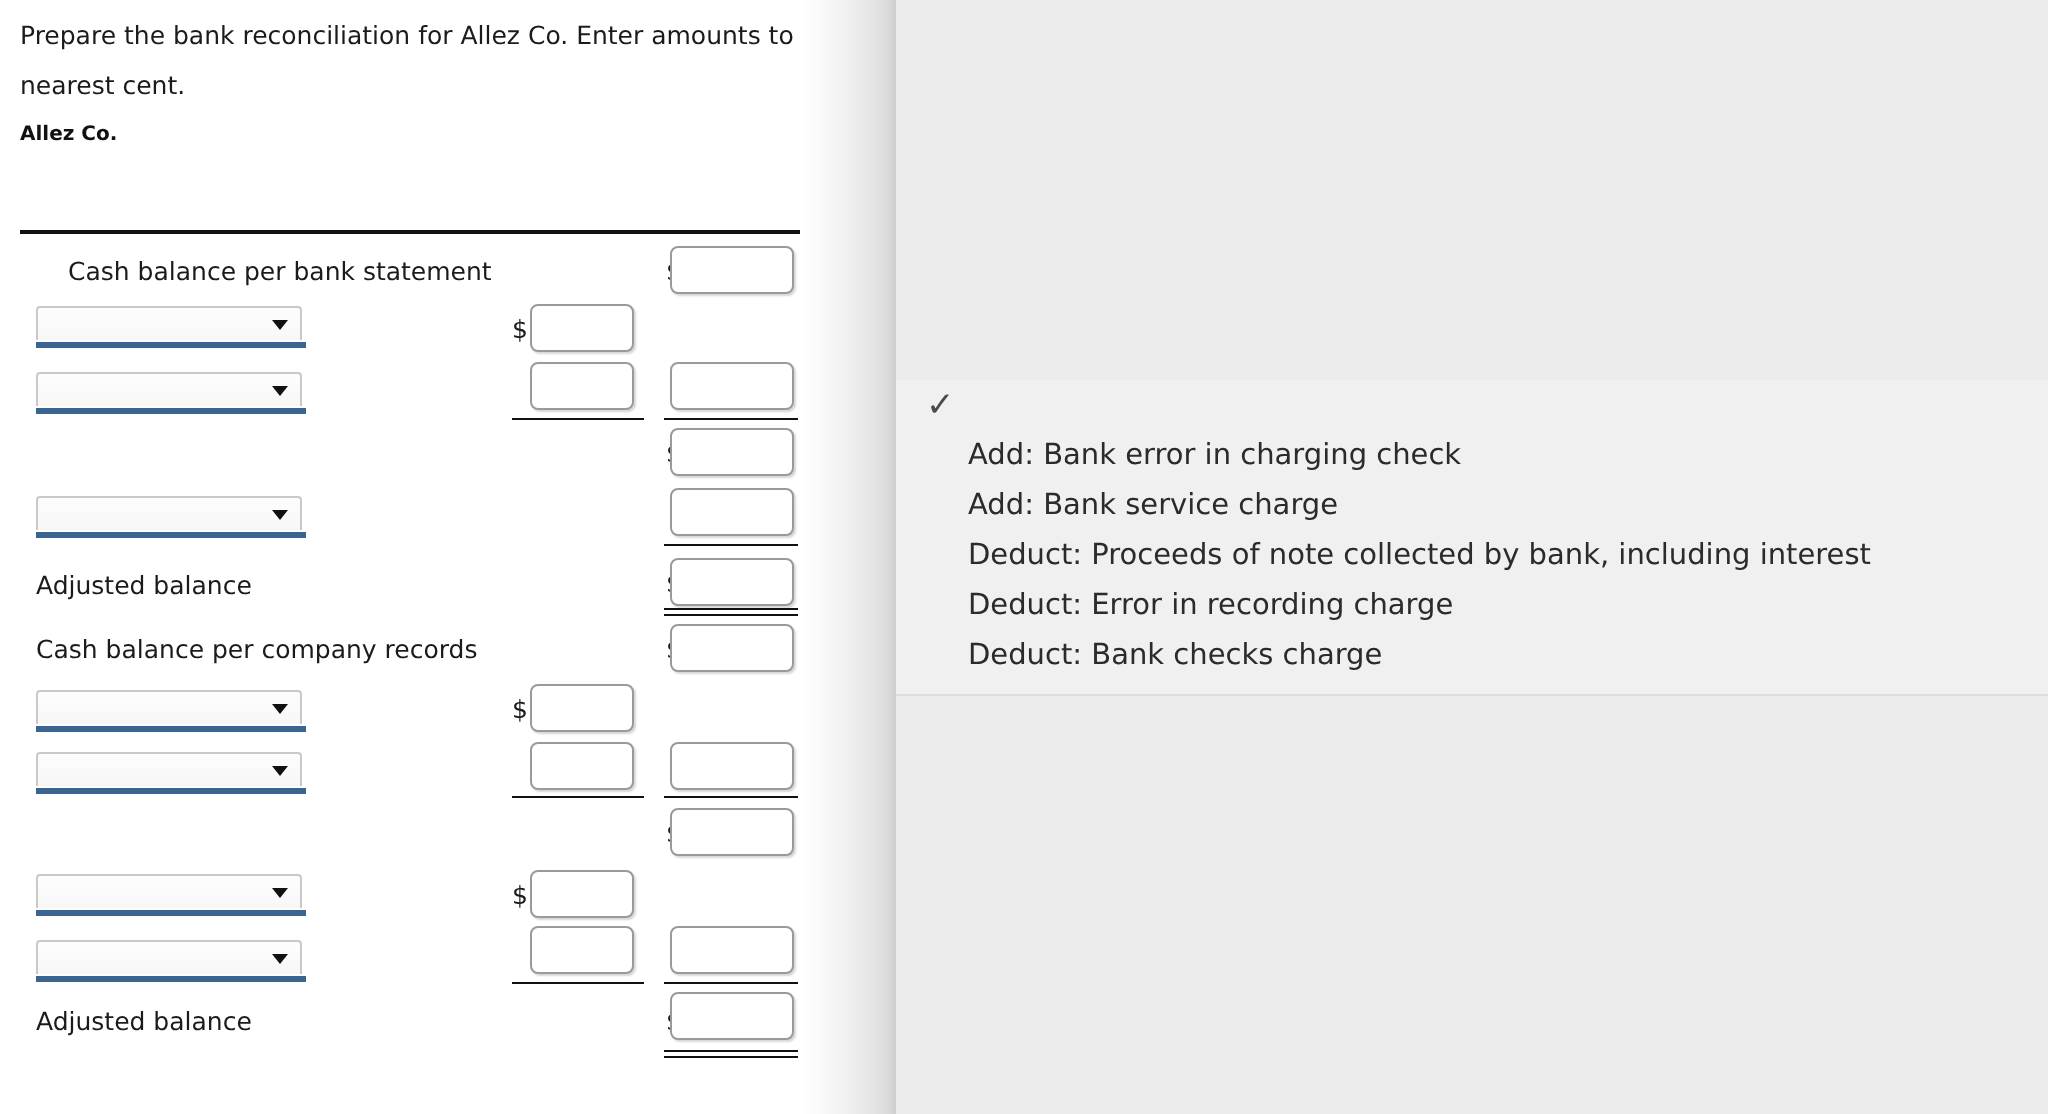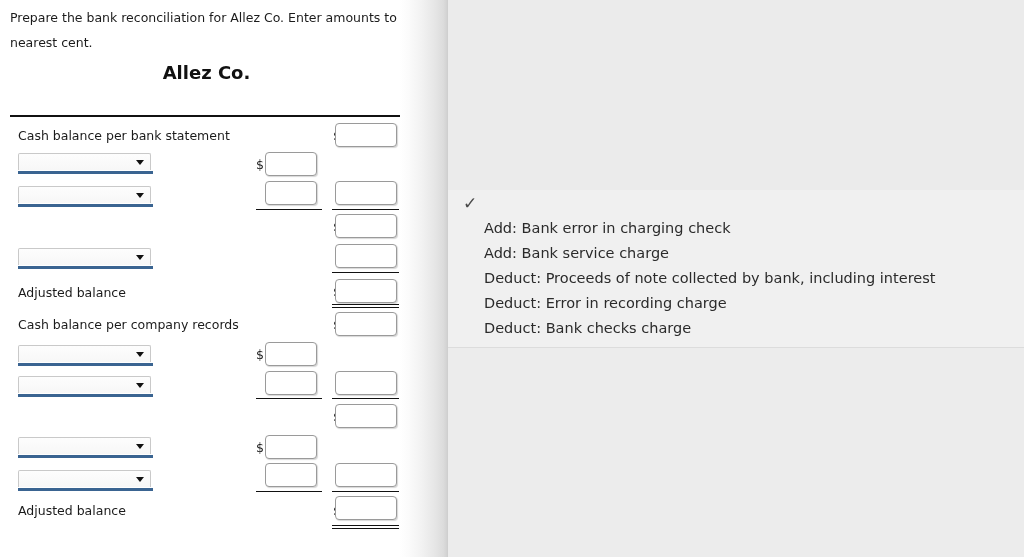--- a/index.html
+++ b/index.html
@@ -44,23 +44,23 @@
     font-size: 12.5px;
     line-height: 25px;
     color: #1b1b1b;
     font-family: "DejaVu Sans", sans-serif;
   }
 
   .doc-title {
     position: absolute;
     left: 10px;
     width: 393px;
-    text-align: center;
+    text-align: left;
     font-weight: bold;
-    font-size: 18px;
+    font-size: 10px;
     color: #111111;
     font-family: "DejaVu Sans", sans-serif;
   }
   #title-line-1 { top: 62px; }
   #title-line-2 { top: 82px; }
   #title-line-3 { top: 101px; }
 
   #header-rule {
     position: absolute;
     left: 10px; top: 115px;
@@ -193,21 +193,21 @@
 <div id="root">
 
   <div id="worksheet">
 
     <div class="prompt">Prepare the bank reconciliation for Allez Co. Enter amounts to the nearest cent.</div>
 
     <div class="doc-title" id="title-line-1">Allez Co.</div>
 
     <div id="header-rule"></div>
 
-    <div class="row-label" style="top:128px;">Cash balance per bank statement</div>
+    <div class="row-label" style="top:128px;margin-left:16px;">Cash balance per bank statement</div>
     <div class="dollar col-b" style="top:128px;">$</div>
     <div class="box col-b" style="top:123px;"></div>
 
     <div class="dd" style="top:153px;">
       <div class="dd-underline"></div>
     </div>
     <div class="dollar col-a" style="top:157px;">$</div>
     <div class="box col-a" style="top:152px;"></div>
 
     <div class="dd" style="top:186px;">

